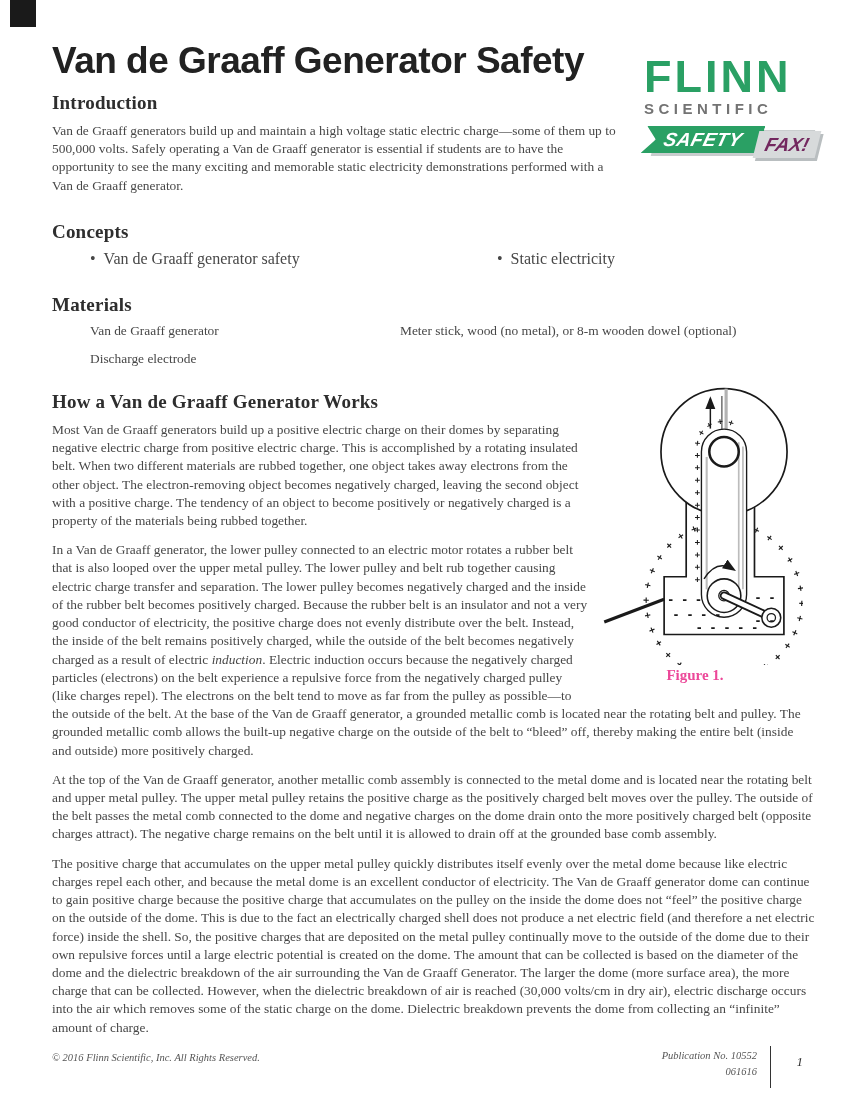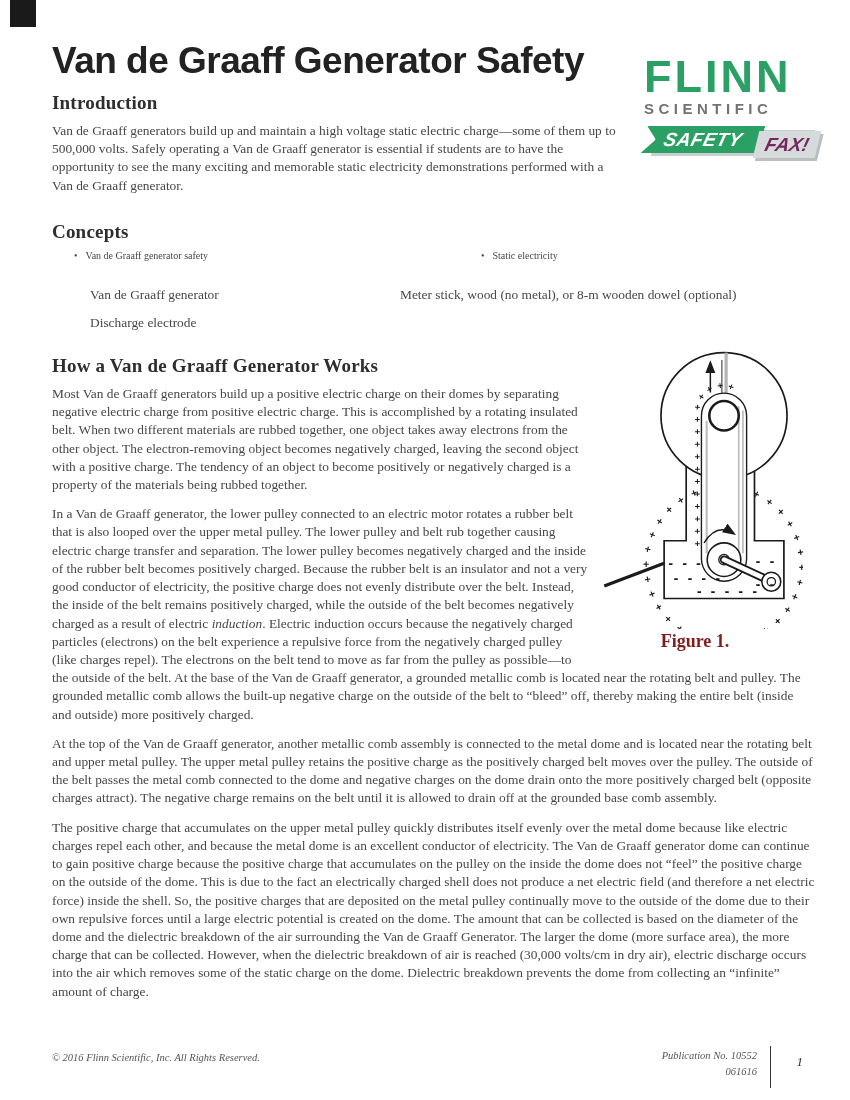--- a/index.html
+++ b/index.html
@@ -29,32 +29,32 @@
              display:flex;align-items:center;justify-content:center;}
   .badge-fax span{font-family:"Liberation Sans", sans-serif;font-style:italic;font-weight:800;
              font-size:19px;color:#73285f;}
 
   
   h2{font-family:"Liberation Serif", serif;font-weight:700;font-size:19px;color:#2e2e2e;
      margin:4px 0 7px 0;letter-spacing:0.2px;}
   .sec{margin-bottom:20px;}
   .body-text{font-size:13.4px;line-height:1.36;margin:8px 0 11px 0;}
   .intro-text{width:572px;}
-  .concept-row{display:flex;margin-left:22px;font-size:10px;}
+  .concept-row{display:flex;margin-left:38px;font-size:16px;}
   .concept-col-left{width:407px;}
   .bullet{margin-right:8px;}
   .materials-grid{display:grid;grid-template-columns:310px 1fr;margin-left:38px;
                   font-size:13.4px;row-gap:12px;}
   .materials-left{display:flex;flex-direction:column;gap:12px;}
 
   
   .figure-wrap{float:right;width:212px;margin:-16px 0 4px 14px;text-align:center;}
   .figure-wrap svg{display:block;}
-  .figure-caption{font-family:"Liberation Serif", serif;font-weight:700;font-size:18px;
-                  color:#7f1d1d;margin-top:2px;transform:translateX(-14px);}
+  .figure-caption{font-family:"Liberation Serif", serif;font-weight:700;font-size:15px;
+                  color:#ec4899;margin-top:2px;transform:translateX(-14px);}
 
   
   .footer{position:absolute;left:52px;right:35px;top:1046px;height:46px;
           font-size:10.5px;color:#555;font-style:italic;}
   .footer-copy{position:absolute;left:0;top:6px;}
   .footer-pub{position:absolute;right:58px;top:2px;text-align:right;line-height:1.5;}
   .footer-divider{position:absolute;right:44px;top:0;width:1px;height:42px;background:#333;}
   .footer-page{position:absolute;right:12px;top:8px;font-size:13px;color:#333;}
   .clearfix::after{content:"";display:block;clear:both;}
 </style>
@@ -88,20 +88,21 @@
 
     <div class="sec" style="margin-top:26px;">
       <h2>Concepts</h2>
       <div class="concept-row">
         <div class="concept-col-left"><span class="bullet">•</span><span>Van de Graaff generator safety</span></div>
         <div><span class="bullet">•</span><span>Static electricity</span></div>
       </div>
     </div>
 
     <div class="sec" style="margin-top:26px;">
+      <h2>Materials</h2>
       <div class="materials-grid">
         <div class="materials-left">
           <div>Van de Graaff generator</div>
           <div>Discharge electrode</div>
         </div>
         <div>
           <div>Meter stick, wood (no metal), or 8-m wooden dowel (optional)</div>
         </div>
       </div>
     </div>

